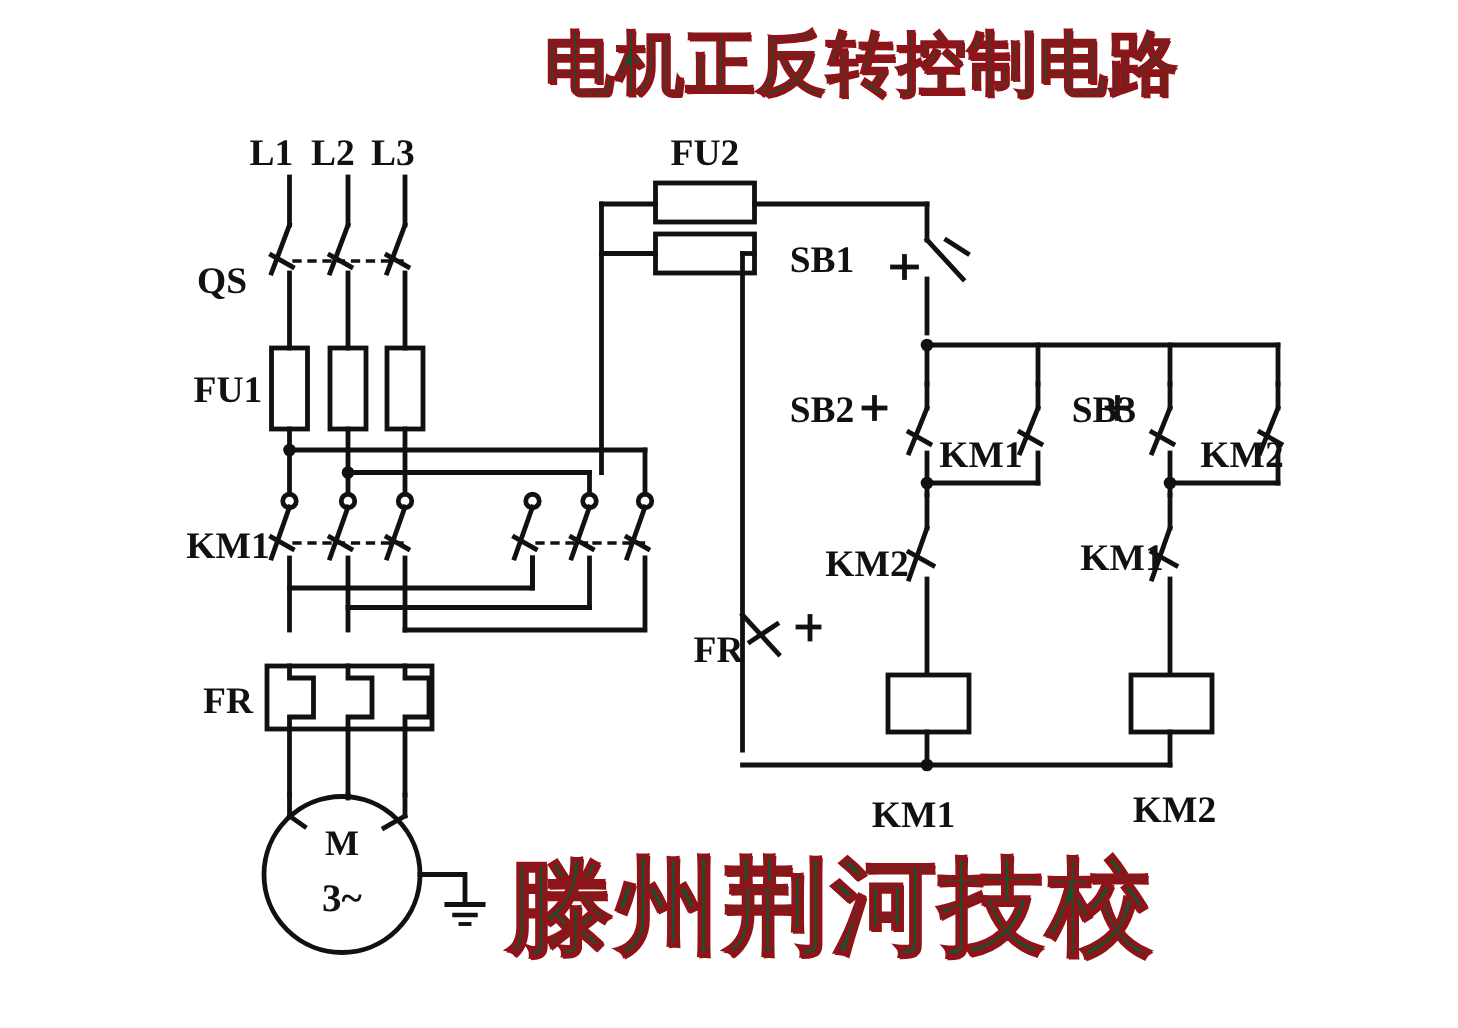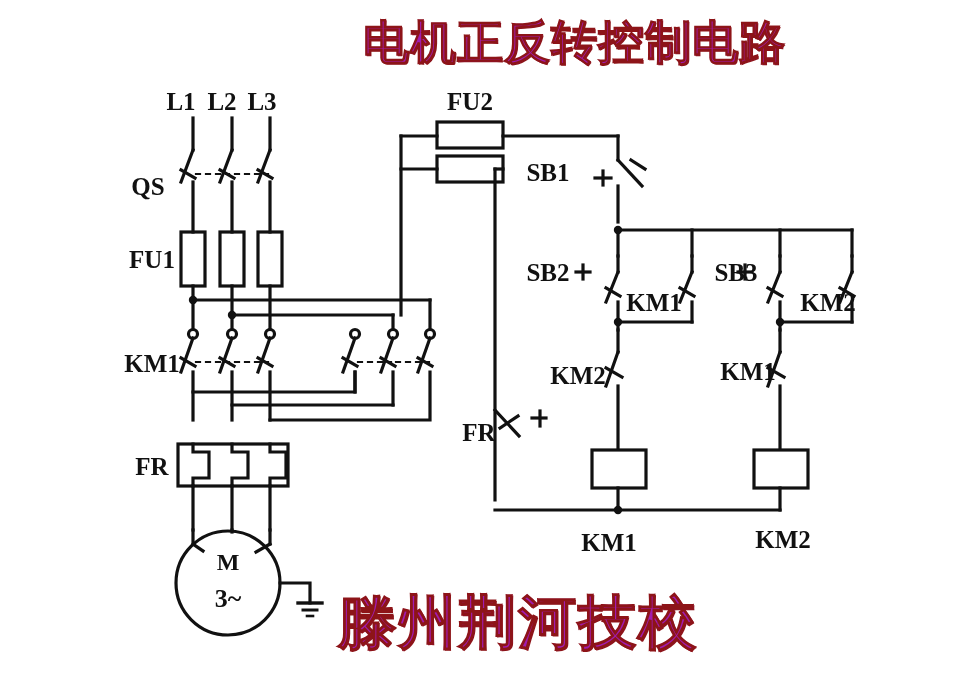--- a/index.html
+++ b/index.html
@@ -1,22 +1,22 @@
 <!DOCTYPE html>
 <html><head>
 <meta charset="utf-8">
 <style>
   html,body{margin:0;padding:0;background:#ffffff;}
   body{width:972px;height:685px;font-family:"Liberation Serif",serif;overflow:hidden;}
   #stage{position:relative;width:972px;height:685px;background:#fff;}
   svg#circuit{position:absolute;left:0;top:0;width:972px;height:685px;}
-  .ttl{position:absolute;white-space:nowrap;font-family:"DejaVu Sans",sans-serif;font-weight:bold;color:#a21caf;
+  .ttl{position:absolute;white-space:nowrap;font-family:"DejaVu Sans",sans-serif;font-weight:bold;color:#14532d;
        -webkit-text-stroke:1px #8d1418;text-shadow:1px 1px 0 #8d1418;}
   #title-text{left:363px;top:12px;font-size:46px;letter-spacing:1px;}
-  #watermark-text{left:338px;top:584px;font-size:58px;letter-spacing:2px;}
+  #watermark-text{left:338px;top:558px;font-size:70px;letter-spacing:2px;}
   .lbl{font-family:"Liberation Serif",serif;font-weight:bold;fill:#111;}
 </style>
 </head>
 <body>
 
 <div id="stage">
 
   <svg id="circuit" viewBox="0 0 972 685">
     <g fill="none" stroke="#111" stroke-width="3.2" stroke-linecap="square">
 

